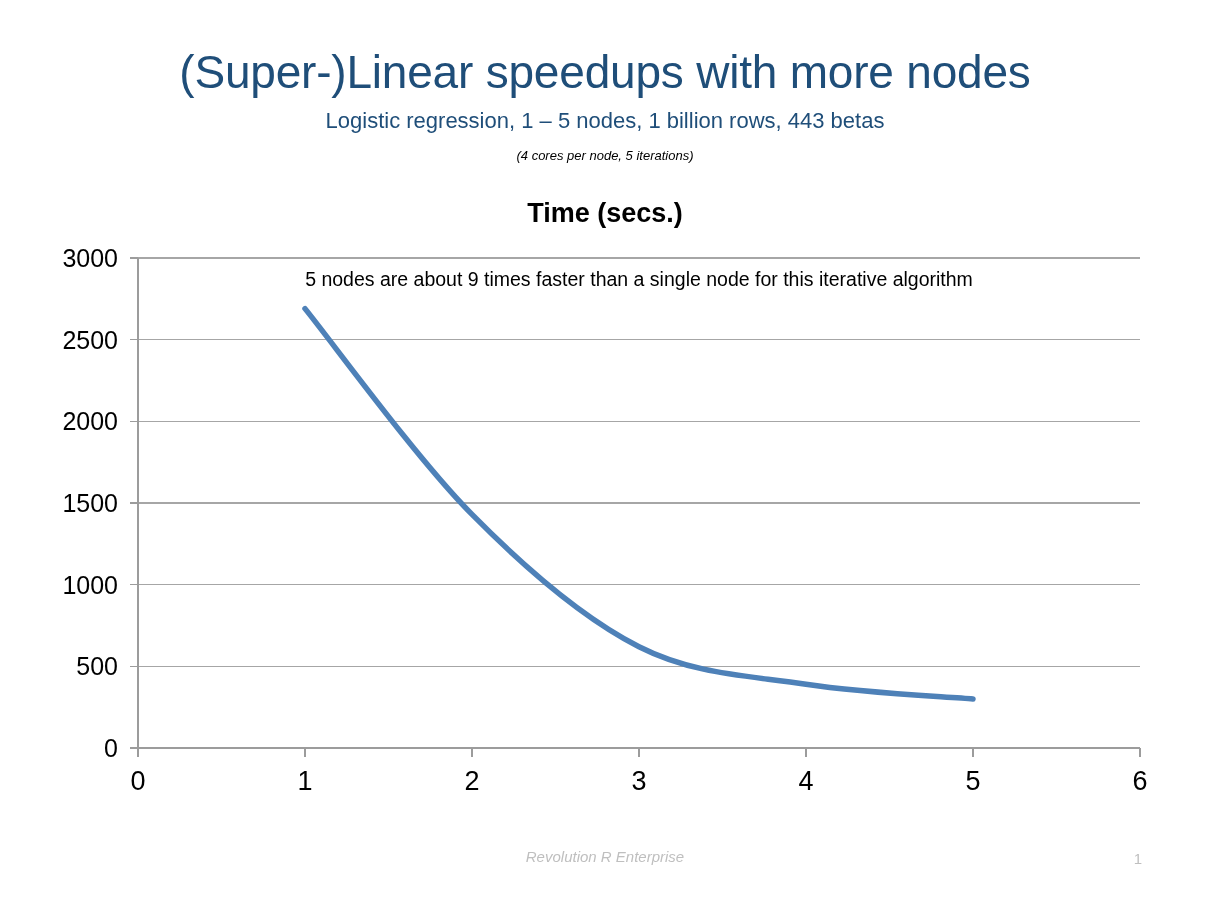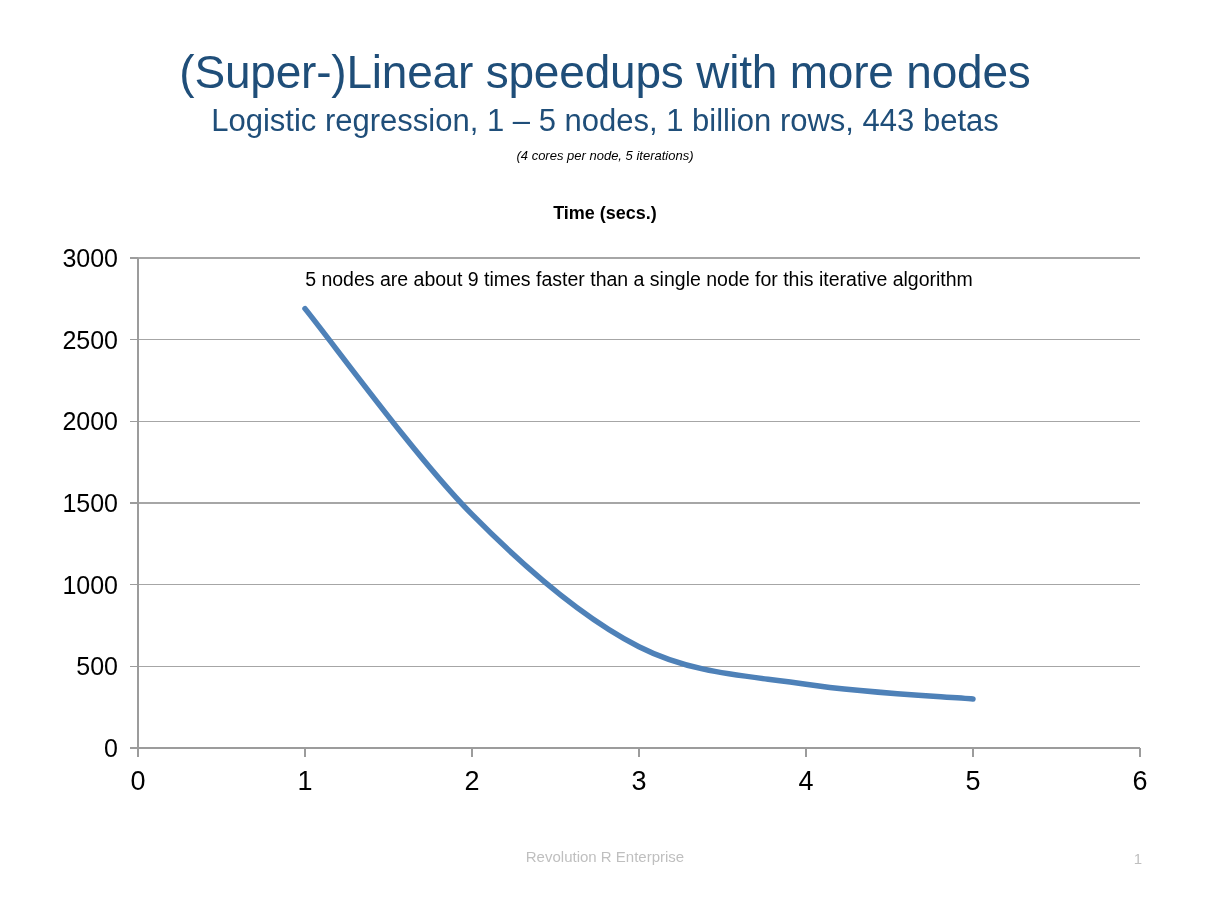--- a/index.html
+++ b/index.html
@@ -31,21 +31,21 @@
   }
   #slide-title {
     font-size: 46px;
     line-height: 56px;
     color: #1F4E79;
     font-weight: 400;
     letter-spacing: -0.2px;
     white-space: nowrap;
   }
   #slide-subtitle {
-    font-size: 31px;
+    font-size: 22px;
     line-height: 42px;
     color: #1F4E79;
     font-weight: 400;
     white-space: nowrap;
   }
   #slide-subsubtitle {
     font-size: 13px;
     line-height: 28px;
     color: #000000;
     font-weight: 400;
@@ -60,21 +60,21 @@
     top: 196px;
     width: 1210px;
     height: 620px;
   }
   #chart-title {
     position: absolute;
     left: 0;
     top: 0;
     width: 1210px;
     text-align: center;
-    font-size: 18px;
+    font-size: 27px;
     font-weight: bold;
     color: #000000;
     line-height: 34px;
   }
   #plot-svg {
     position: absolute;
     left: 0;
     top: 0;
     width: 1210px;
     height: 620px;
@@ -130,20 +130,21 @@
     height: 40px;
   }
   #footer-text {
     position: absolute;
     left: 0;
     top: 0;
     width: 1210px;
     text-align: center;
     font-size: 15px;
     color: #BFBFBF;
+    font-style: italic;
   }
   #footer-pagenum {
     position: absolute;
     right: 68px;
     top: 2px;
     font-size: 15px;
     color: #BFBFBF;
   }
 </style>
 </head>

